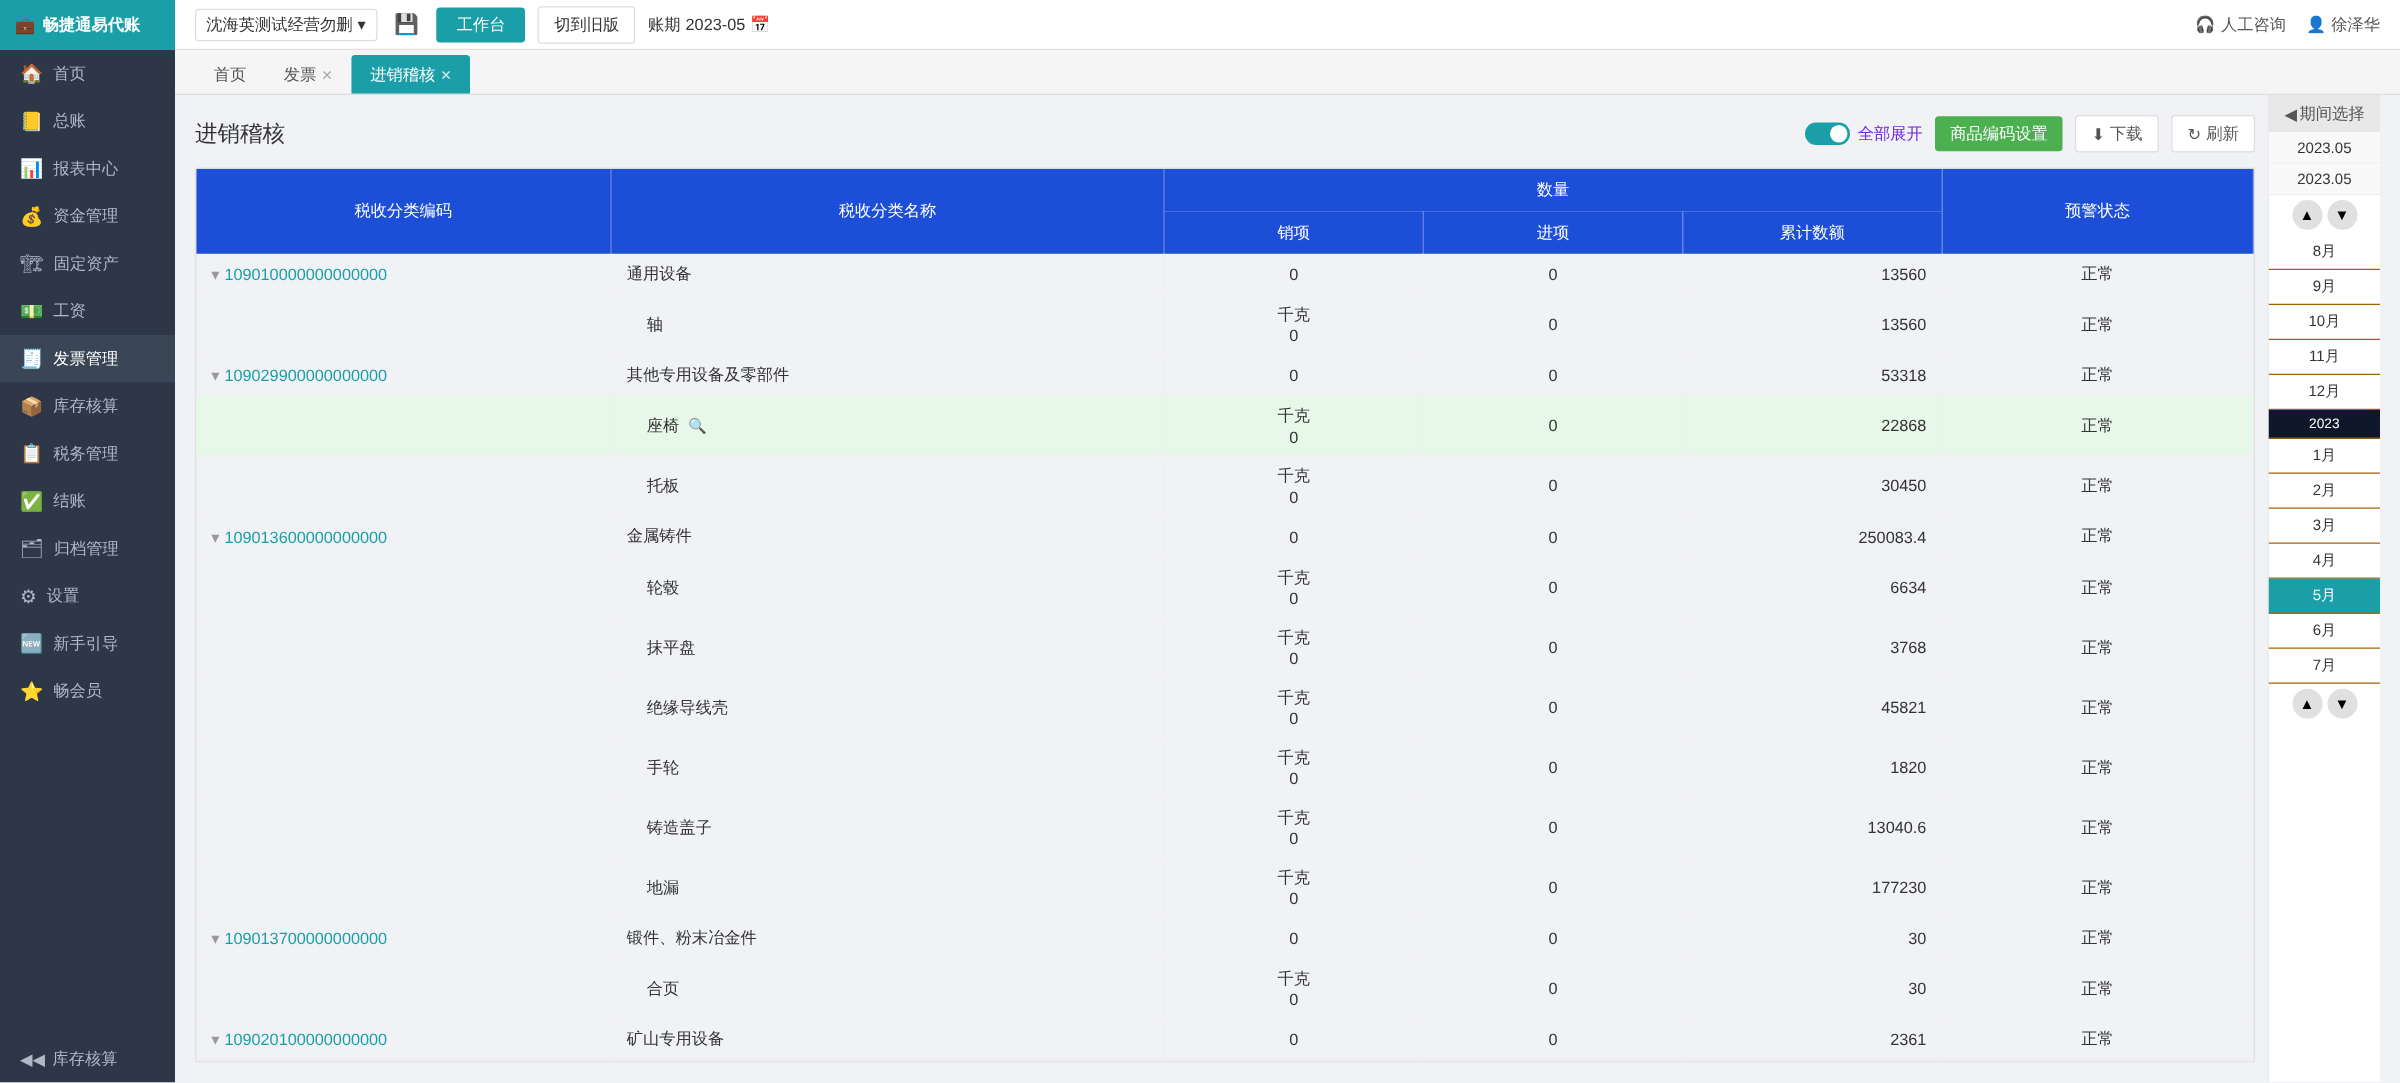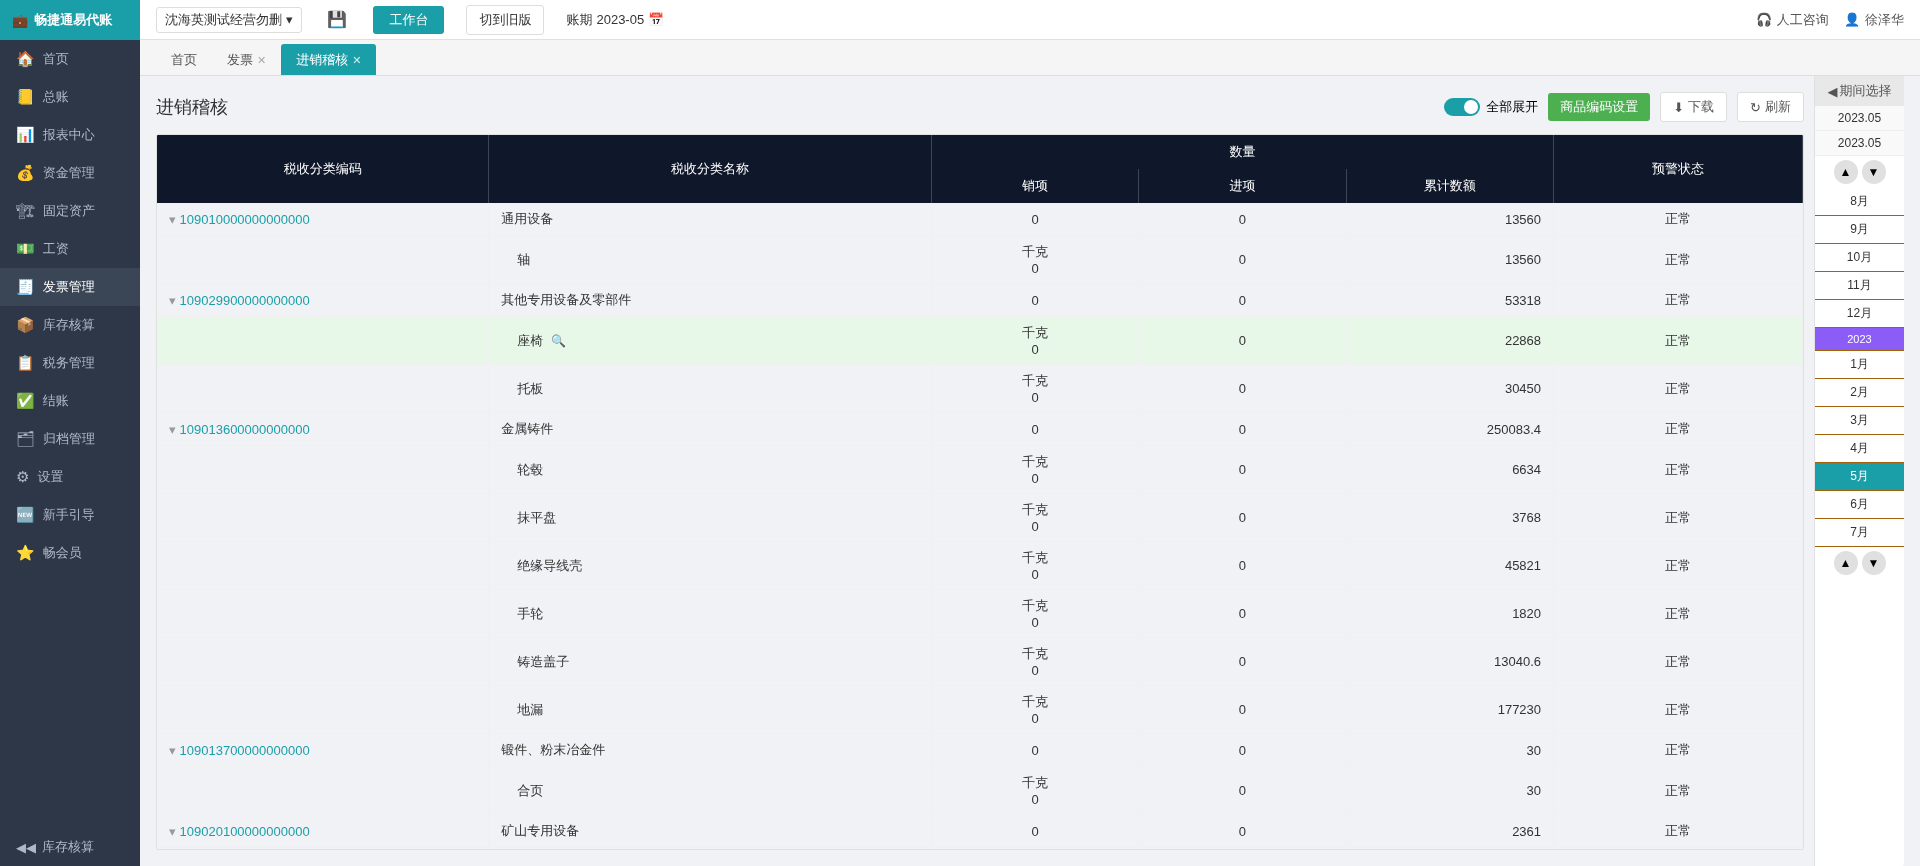--- a/index.html
+++ b/index.html
@@ -57,21 +57,21 @@
       overflow: hidden;
     }
 
     
     .topbar {
       background: white;
       height: 40px;
       display: flex;
       align-items: center;
       padding: 0 16px;
-      gap: 22px;
+      gap: 10px;
       border-bottom: 1px solid #e0e0e0;
       flex-shrink: 0;
     }
     .topbar-company {
       display: flex;
       align-items: center;
       gap: 4px;
       font-size: 13px;
       color: #333;
       border: 1px solid #ddd;
@@ -185,21 +185,21 @@
       margin-left: auto;
       display: flex;
       align-items: center;
       gap: 10px;
     }
     .toggle-all {
       display: flex;
       align-items: center;
       gap: 6px;
       font-size: 13px;
-      color: #000000;
+      color: #6d28d9;
     }
     .toggle-switch {
       width: 36px;
       height: 18px;
       background: #1a9fa8;
       border-radius: 9px;
       position: relative;
       cursor: pointer;
     }
     .toggle-switch::after {
@@ -260,21 +260,21 @@
       overflow-y: auto;
       border: 1px solid #e0e0e0;
       border-radius: 2px;
     }
     table {
       width: 100%;
       border-collapse: collapse;
       font-size: 13px;
     }
     thead tr th {
-      background: #0f172a;
+      background: #1d4ed8;
       color: white;
       padding: 8px 12px;
       text-align: center;
       border-right: 1px solid rgba(255,255,255,0.2);
       font-weight: normal;
     }
     tbody tr td {
       padding: 7px 12px;
       border-bottom: 1px solid #f0f0f0;
       border-right: 1px solid #f0f0f0;
@@ -334,21 +334,21 @@
       font-size: 12px;
       color: #333;
       border-bottom: 1px solid #a16207;
       cursor: pointer;
     }
     .period-month-item.active {
       background: #1a9fa8;
       color: white;
     }
     .period-month-item.year-label {
-      background: #8b5cf6;
+      background: #0f172a;
       color: white;
       font-size: 11px;
     }
     .period-arrows {
       display: flex;
       justify-content: center;
       gap: 4px;
       padding: 4px;
     }
     .period-arrow-btn {

